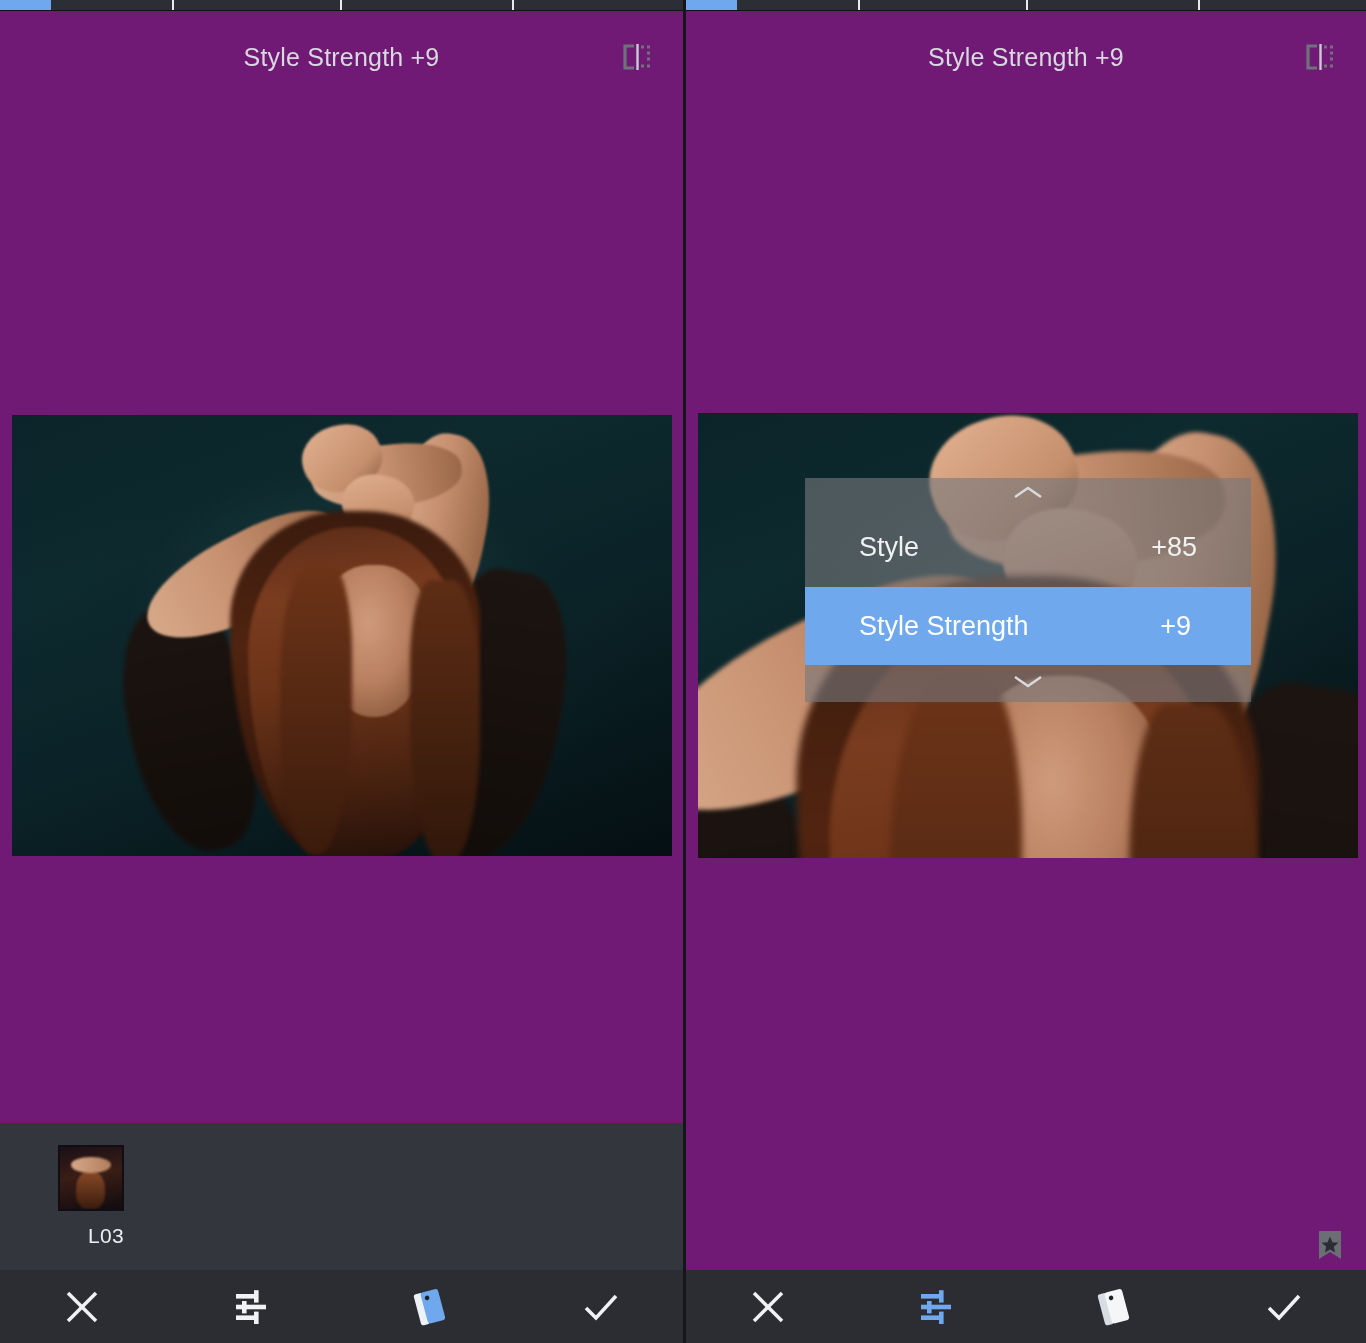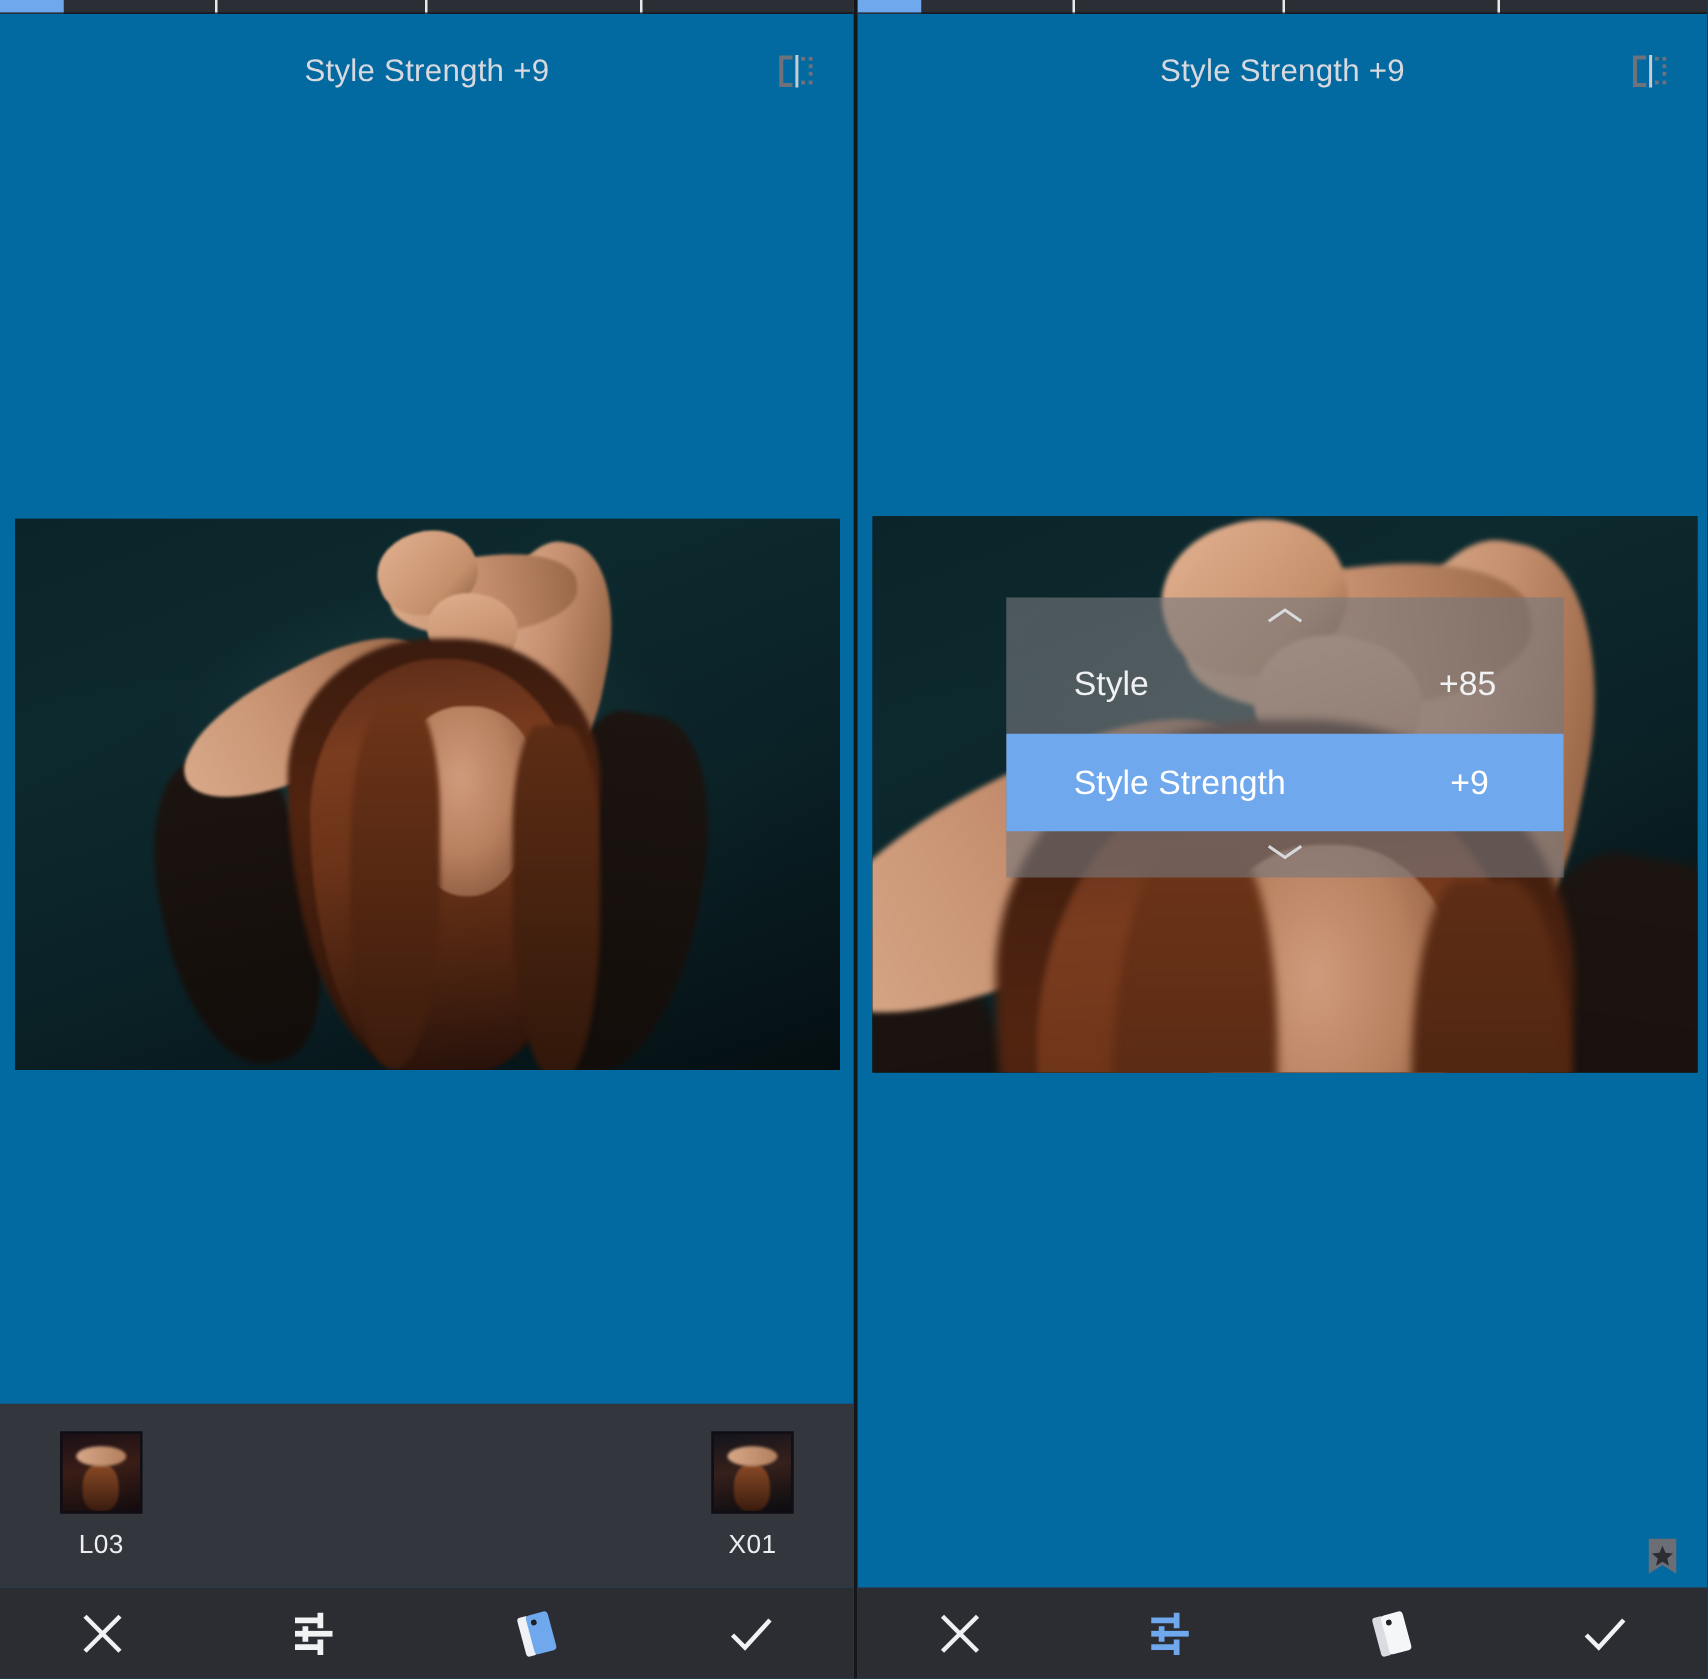--- a/index.html
+++ b/index.html
@@ -13,21 +13,21 @@
   .app {
     position: relative;
     width: 1366px;
     height: 1343px;
     display: flex;
   }
   .panel {
     position: relative;
     width: 683px;
     height: 1343px;
-    background: #0369a1;
+    background: #701a75;
     overflow: hidden;
   }
   .panel.right { border-left: 3px solid #14161a; }
 
   
   .segbar {
     position: absolute;
     top: 0; left: 0;
     width: 100%;
     height: 11px;
@@ -143,21 +143,21 @@
     display: flex;
     align-items: center;
     justify-content: space-between;
     padding: 0 38px;
     z-index: 20;
   }
   .thumb {
     width: 86px;
     display: flex;
     flex-direction: column;
-    align-items: center;
+    align-items: flex-end;
   }
   .thumb .tile {
     width: 66px; height: 66px;
     border: 2px solid transparent;
     overflow: hidden;
     position: relative;
     background: #100d14;
   }
   .thumb.selected .tile {
     border-color: #6fa8ec;
@@ -292,29 +292,20 @@
     <div class="thumbstrip">
       <div class="thumb">
         <div class="tile">
           <div class="mini" style="background: linear-gradient(170deg, rgb(26, 16, 22) 0%, rgb(58, 29, 22) 45%, rgb(18, 11, 14) 100%);">
               <span style="position:absolute;left:26%;top:38%;width:46%;height:62%;border-radius:46% 46% 40% 40%;background:linear-gradient(180deg,#8a4a26,#3a1c0e);filter:blur(1px);"></span>
               <span style="position:absolute;left:18%;top:16%;width:64%;height:26%;border-radius:50%;background:linear-gradient(90deg,#d6a787,#b27f5e);filter:blur(1.2px);"></span>
             </div>
         </div>
         <div class="lbl">L03</div>
       </div>
-      <div class="thumb">
-        <div class="tile">
-          <div class="mini" style="background: linear-gradient(170deg, rgb(18, 20, 28) 0%, rgb(54, 32, 27) 45%, rgb(10, 11, 16) 100%);">
-              <span style="position:absolute;left:26%;top:38%;width:46%;height:62%;border-radius:46% 46% 40% 40%;background:linear-gradient(180deg,#8a4a26,#3a1c0e);filter:blur(1px);"></span>
-              <span style="position:absolute;left:18%;top:16%;width:64%;height:26%;border-radius:50%;background:linear-gradient(90deg,#d6a787,#b27f5e);filter:blur(1.2px);"></span>
-            </div>
-        </div>
-        <div class="lbl">X01</div>
-      </div>
     </div>
 
     <div class="bottombar">
       <div class="slot s1">
         <svg width="42" height="42" viewBox="0 0 42 42">
           <line x1="7" y1="7" x2="35" y2="35" stroke="#f1f2f4" stroke-width="3.6"></line>
           <line x1="35" y1="7" x2="7" y2="35" stroke="#f1f2f4" stroke-width="3.6"></line>
         </svg>
       </div>
       <div class="slot s2">

